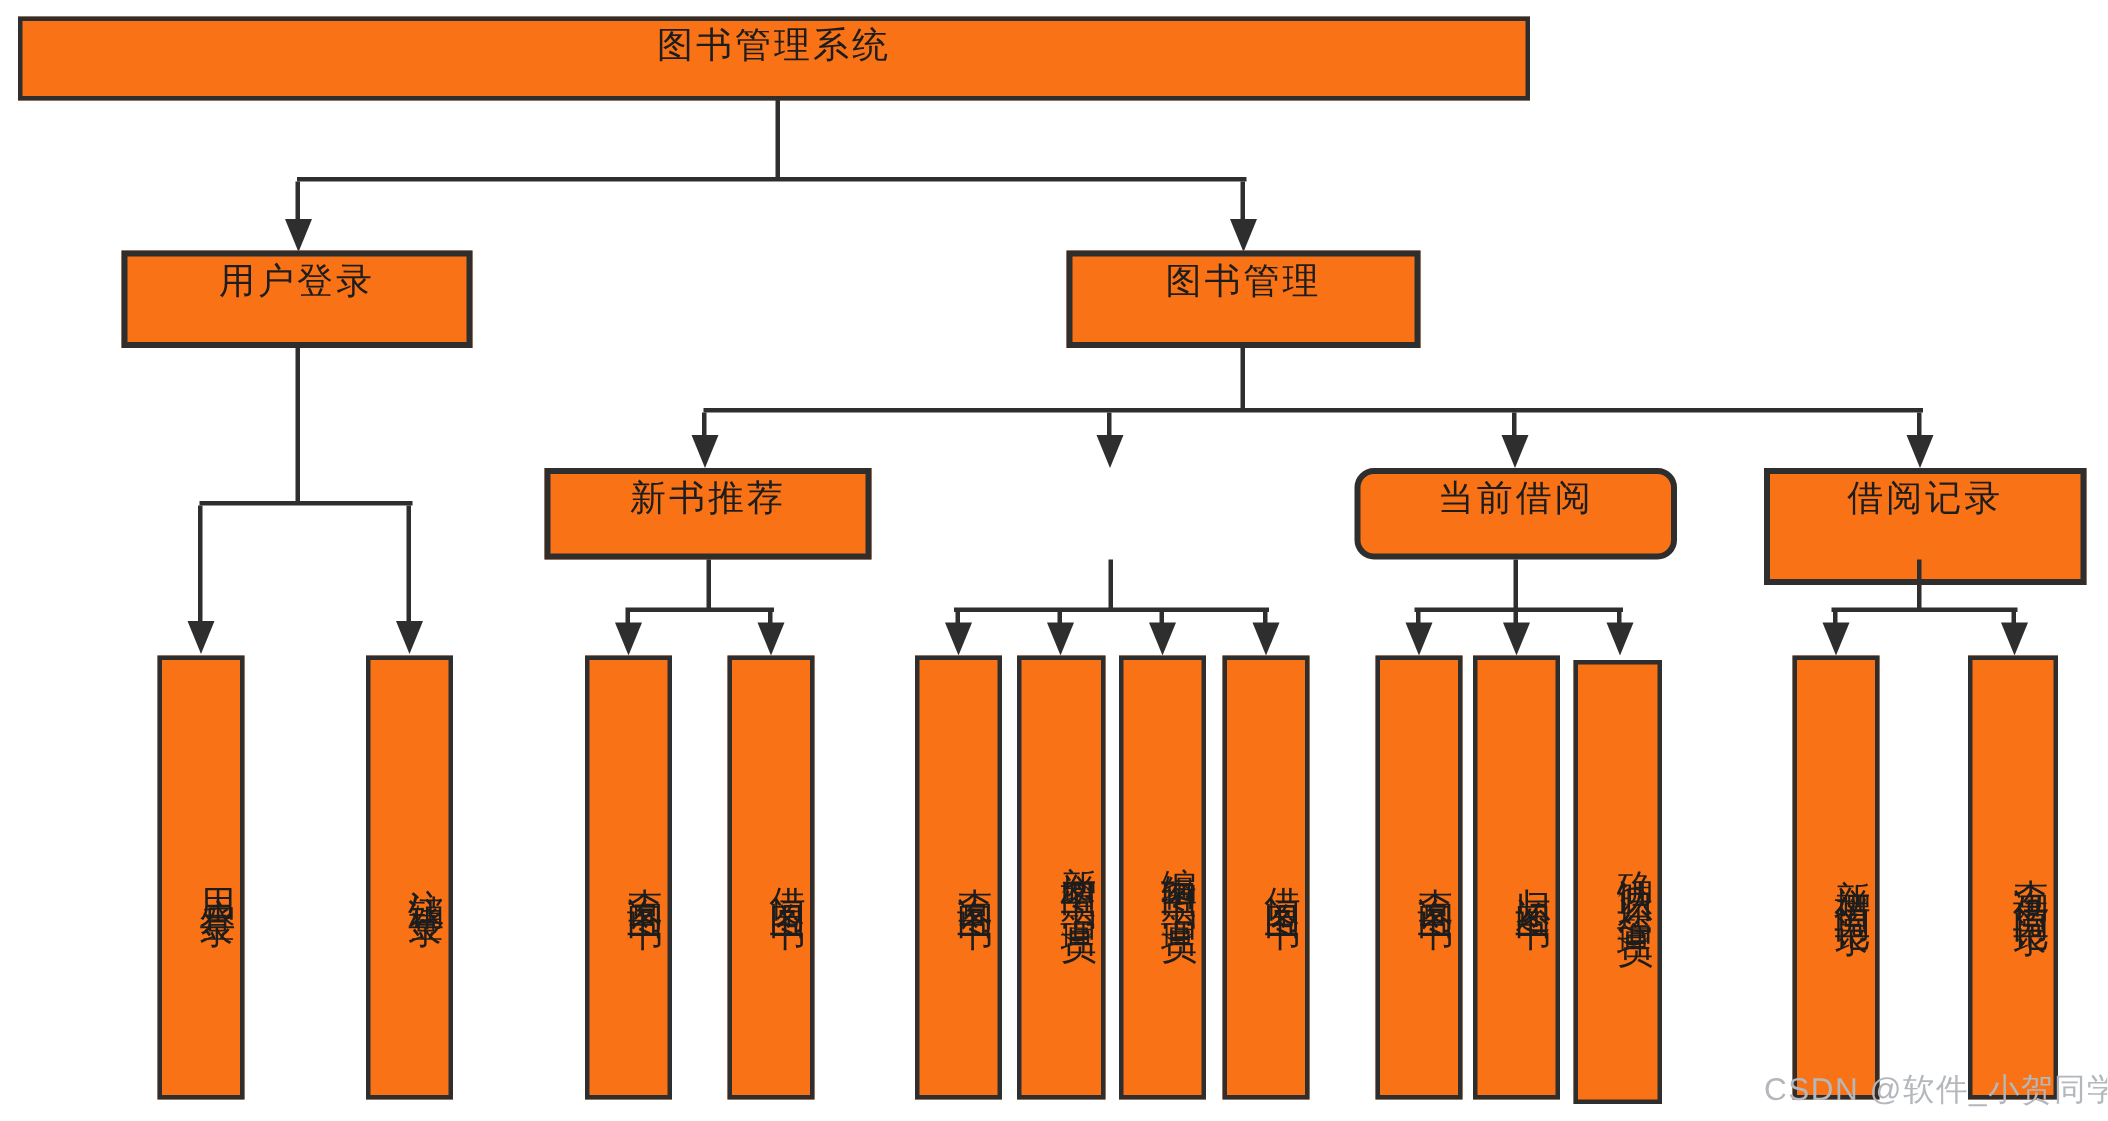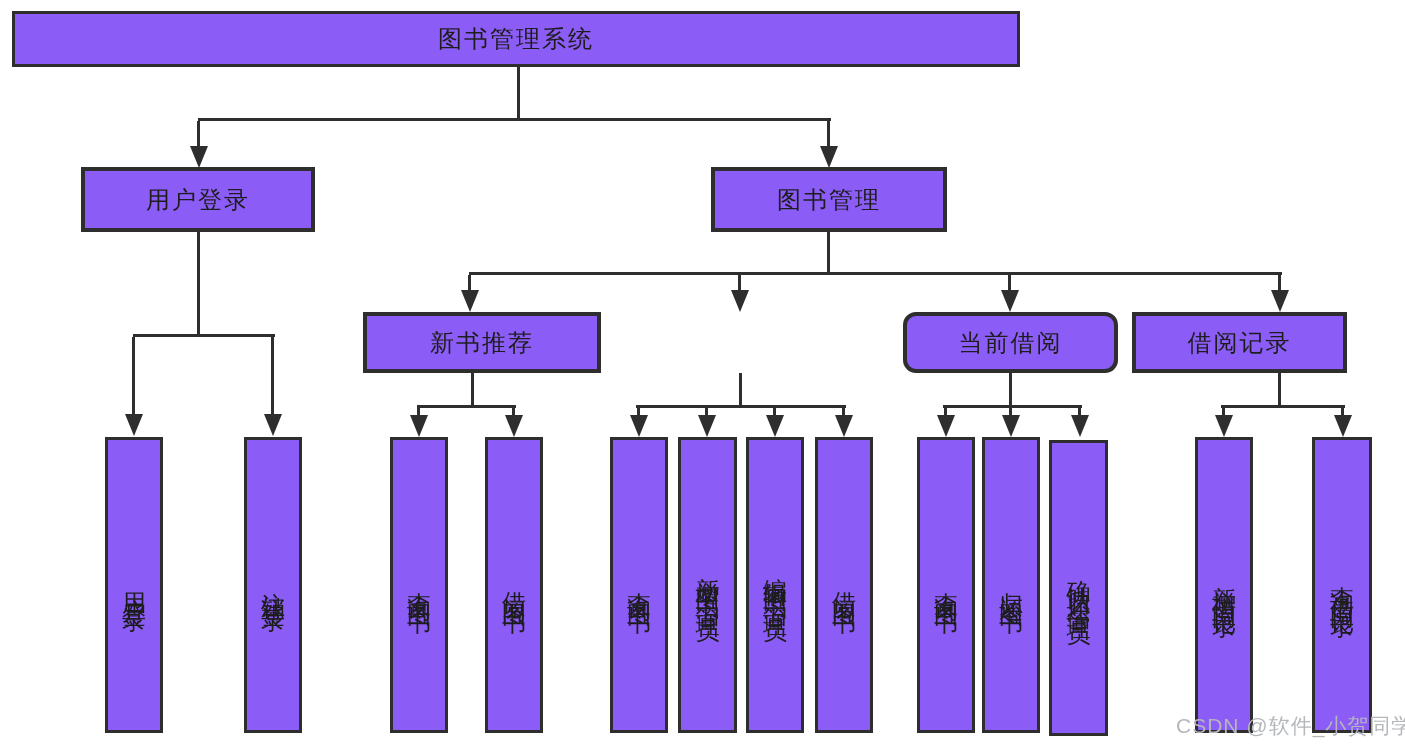--- a/index.html
+++ b/index.html
@@ -2,22 +2,22 @@
 <html><head>
 <meta charset="utf-8">
 <style>
   html,body{margin:0;padding:0;background:#ffffff;}
   .canvas{
     position:relative;width:1405px;height:747px;background:#ffffff;
     font-family:"Liberation Sans", sans-serif;color:#1d1d1d;overflow:hidden;
   }
   
   .node{
-    position:absolute;box-sizing:border-box;background:#8b5cf6;
-    border:3px solid #2e2e2e;display:flex;align-items:center;justify-content:center;
+    position:absolute;box-sizing:border-box;background:#f97316;
+    border:3px solid #2e2e2e;display:flex;align-items:flex-start;justify-content:center;
     font-size:24px;letter-spacing:2px;white-space:nowrap;
   }
   .node.thick{border-width:4px;}
   .vnode{
     writing-mode:vertical-rl;text-orientation:mixed;
     font-size:24px;letter-spacing:6px;white-space:normal;
   }
   
   .hline,.vline{position:absolute;background:#2e2e2e;}
   .hline{height:3px;}
@@ -85,27 +85,27 @@
     </div>
   <div class="arrow" style="left:1001px;top:275px;height:37px;">
       <div class="stem"></div>
       <div class="head"></div>
     </div>
   <div class="arrow" style="left:1271px;top:275px;height:37px;">
       <div class="stem"></div>
       <div class="head"></div>
     </div>
 
-  <div class="node thick" style="left:363px;top:312px;width:238px;height:61px;">
+  <div class="node thick" style="left:363px;top:312px;width:218px;height:61px;">
     <span>新书推荐</span>
   </div>
   <div class="node thick" style="left:903px;top:312px;width:215px;height:61px;border-radius:13px;">
     <span>当前借阅</span>
   </div>
-  <div class="node thick" style="left:1132px;top:312px;width:215px;height:61px;">
+  <div class="node thick" style="left:1176px;top:312px;width:215px;height:78px;">
     <span>借阅记录</span>
   </div>
 
   <div class="vline" style="left:471px;top:373px;height:34px;"></div>
   <div class="hline" style="left:417px;top:405px;width:99px;"></div>
   <div class="arrow" style="left:410px;top:408px;height:29px;">
       <div class="stem"></div>
       <div class="head"></div>
     </div>
   <div class="arrow" style="left:505px;top:408px;height:29px;">

